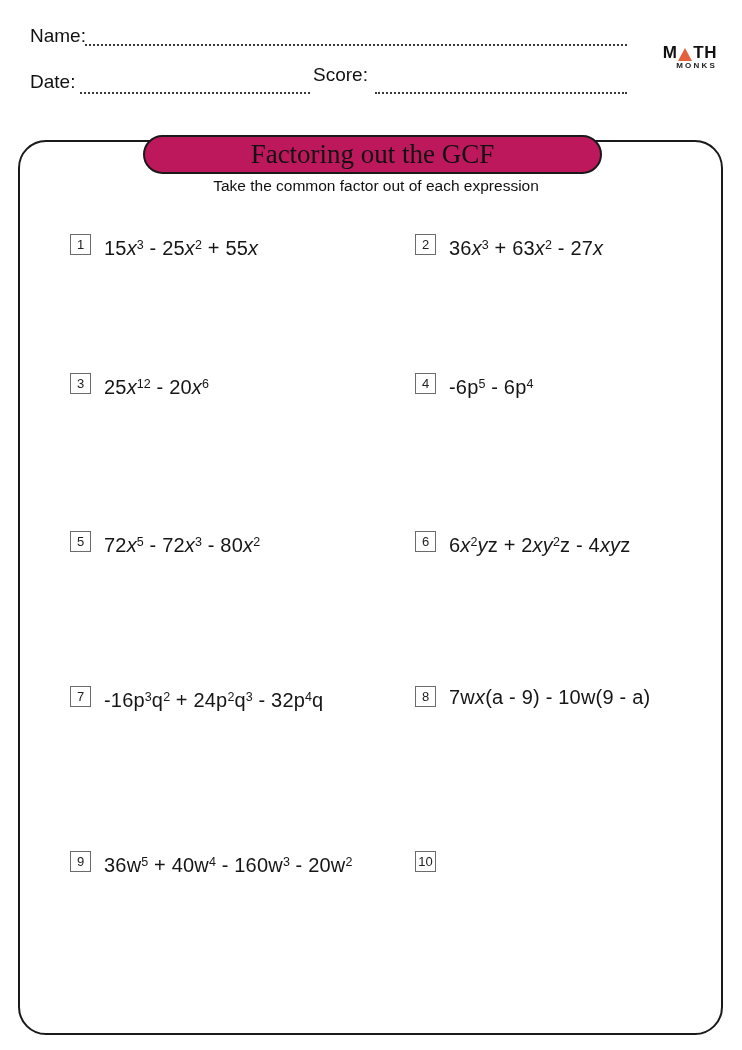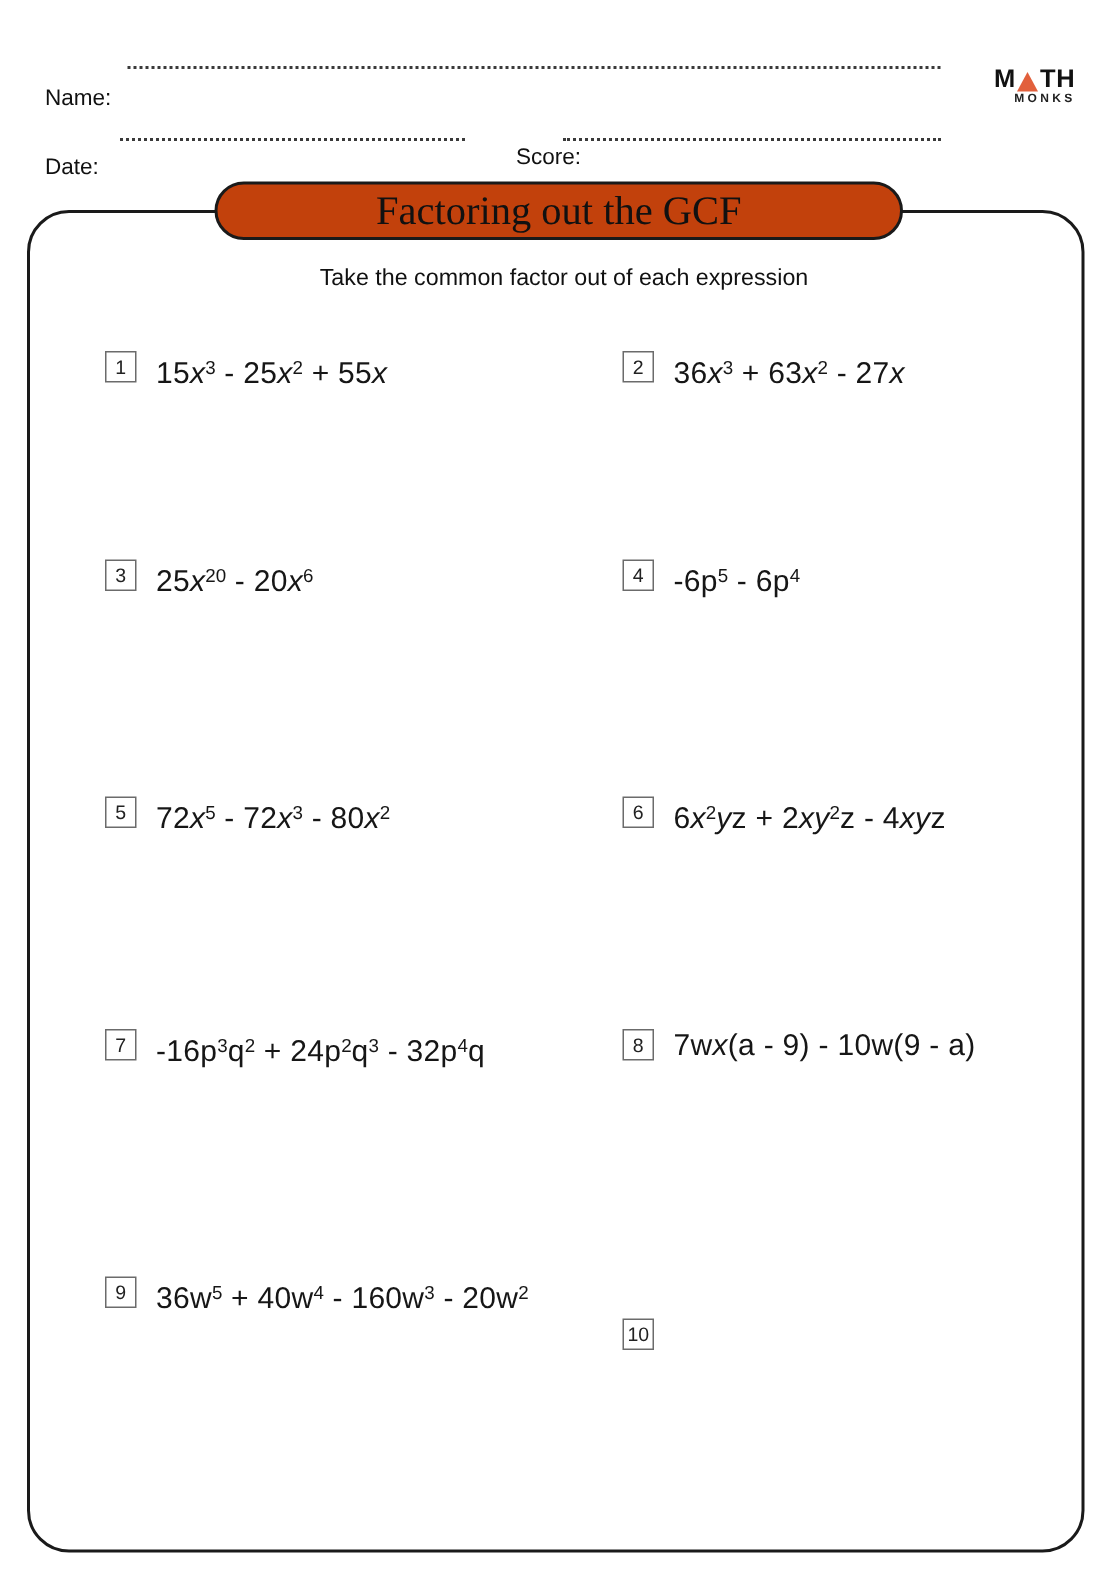--- a/index.html
+++ b/index.html
@@ -7,47 +7,47 @@
   body {
     width: 742px; height: 1050px;
     font-family: "Liberation Sans", sans-serif;
     color: #1a1a1a;
     position: relative;
     overflow: hidden;
   }
   .page { position: relative; width: 742px; height: 1050px; background: #fff; }
 
   
-  .field-label { position: absolute; font-size: 15px; color: #111; margin-top: 32px; }
+  .field-label { position: absolute; font-size: 19px; color: #111; }
   .name-label  { left: 30px; top: 25px; }
   .date-label  { left: 30px; top: 71px; }
-  .score-label { left: 344px; top: 64px; }
+  .score-label { left: 313px; top: 64px; }
 
   .dotted-line { position: absolute; border-bottom: 2px dotted #3a3a3a; height: 16px; }
   .name-line  { left: 85px;  top: 30px; width: 542px; }
   .date-line  { left: 80px;  top: 78px; width: 230px; }
   .score-line { left: 375px; top: 78px; width: 252px; }
 
   .logo { position: absolute; right: 25px; top: 44px; }
   .logo-top { display: flex; align-items: flex-end; font-weight: bold; font-size: 17px; letter-spacing: 0.5px; color: #111; line-height: 1; }
   .logo-triangle { width: 0; height: 0; border-left: 7px solid transparent; border-right: 7px solid transparent; border-bottom: 13px solid #e2603c; margin: 0 1px 0 1px; display: inline-block; }
   .logo-sub { font-size: 8px; font-weight: bold; letter-spacing: 2.2px; color: #222; text-align: right; margin-top: 0; }
 
   
   .card {
     position: absolute; left: 18px; top: 140px;
     width: 705px; height: 895px;
     border: 2px solid #1a1a1a; border-radius: 28px;
     background: #fff;
   }
   .title-pill {
-    position: absolute; left: 143px; top: 121px;
+    position: absolute; left: 143px; top: 135px;
     width: 459px; height: 39px;
     border: 2px solid #1a1a1a; border-radius: 20px;
-    background: #c2410c; z-index: 2;
+    background: #be185d; z-index: 2;
     display: flex; align-items: center; justify-content: center;
     font-family: "Liberation Serif", serif;
     font-size: 27px; color: #111;
   }
   .instruction {
     position: absolute; left: 18px; top: 177px; width: 716px;
     text-align: center; font-size: 15.5px; color: #111; z-index: 2;
   }
 
   
@@ -94,21 +94,21 @@
       <div class="problem" style="left: 52px; top: 91px;">
         <span class="badge">1</span>
         <span class="expr"><span>15</span><span class="it">x</span><span class="sup">3</span><span> - 25</span><span class="it">x</span><span class="sup">2</span><span> + 55</span><span class="it">x</span></span>
       </div>
       <div class="problem" style="left: 397px; top: 91px;">
         <span class="badge">2</span>
         <span class="expr"><span>36</span><span class="it">x</span><span class="sup">3</span><span> + 63</span><span class="it">x</span><span class="sup">2</span><span> - 27</span><span class="it">x</span></span>
       </div>
       <div class="problem" style="left: 52px; top: 230px;">
         <span class="badge">3</span>
-        <span class="expr"><span>25</span><span class="it">x</span><span class="sup">20</span><span> - 20</span><span class="it">x</span><span class="sup">6</span></span>
+        <span class="expr"><span>25</span><span class="it">x</span><span class="sup">12</span><span> - 20</span><span class="it">x</span><span class="sup">6</span></span>
       </div>
       <div class="problem" style="left: 397px; top: 230px;">
         <span class="badge">4</span>
         <span class="expr"><span>-6p</span><span class="sup">5</span><span> - 6p</span><span class="sup">4</span></span>
       </div>
       <div class="problem" style="left: 52px; top: 388px;">
         <span class="badge">5</span>
         <span class="expr"><span>72</span><span class="it">x</span><span class="sup">5</span><span> - 72</span><span class="it">x</span><span class="sup">3</span><span> - 80</span><span class="it">x</span><span class="sup">2</span></span>
       </div>
       <div class="problem" style="left: 397px; top: 388px;">
@@ -120,18 +120,18 @@
         <span class="expr"><span>-16p</span><span class="sup">3</span><span>q</span><span class="sup">2</span><span> + 24p</span><span class="sup">2</span><span>q</span><span class="sup">3</span><span> - 32p</span><span class="sup">4</span><span>q</span></span>
       </div>
       <div class="problem" style="left: 397px; top: 543px;">
         <span class="badge">8</span>
         <span class="expr"><span>7w</span><span class="it">x</span><span>(a - 9) - 10w(9 - a)</span></span>
       </div>
       <div class="problem" style="left: 52px; top: 708px;">
         <span class="badge">9</span>
         <span class="expr"><span>36w</span><span class="sup">5</span><span> + 40w</span><span class="sup">4</span><span> - 160w</span><span class="sup">3</span><span> - 20w</span><span class="sup">2</span></span>
       </div>
-      <div class="problem" style="left: 397px; top: 736px;">
+      <div class="problem" style="left: 397px; top: 708px;">
         <span class="badge">10</span>
       </div>
     </div>
 
 </div>
 
 </body></html>

